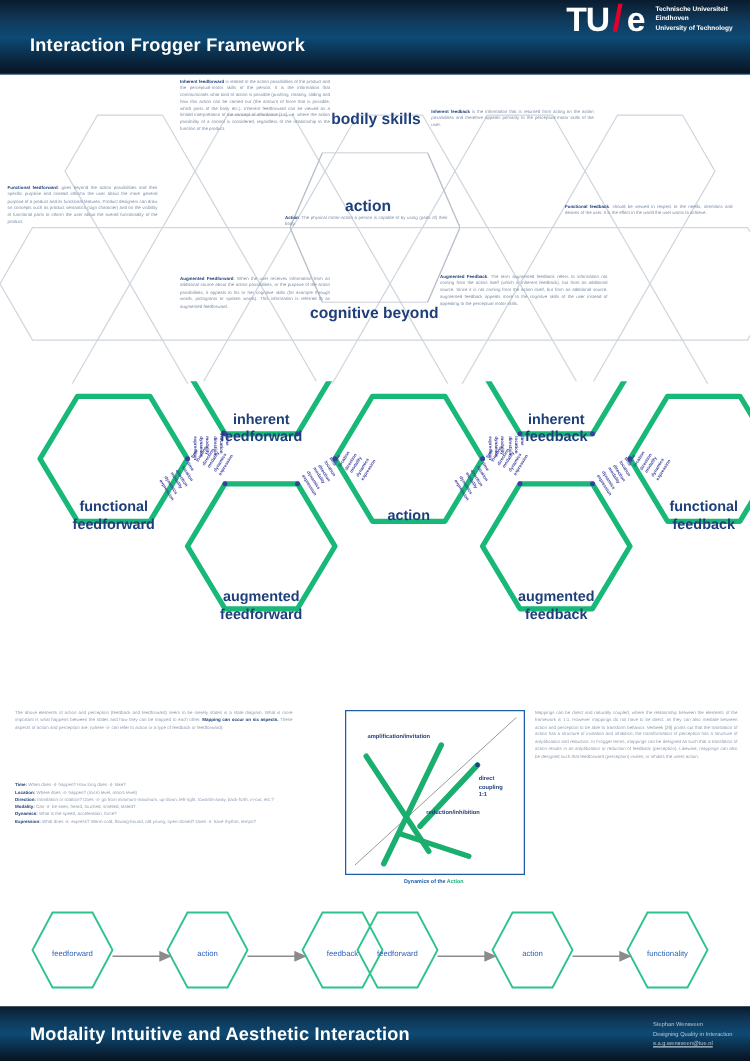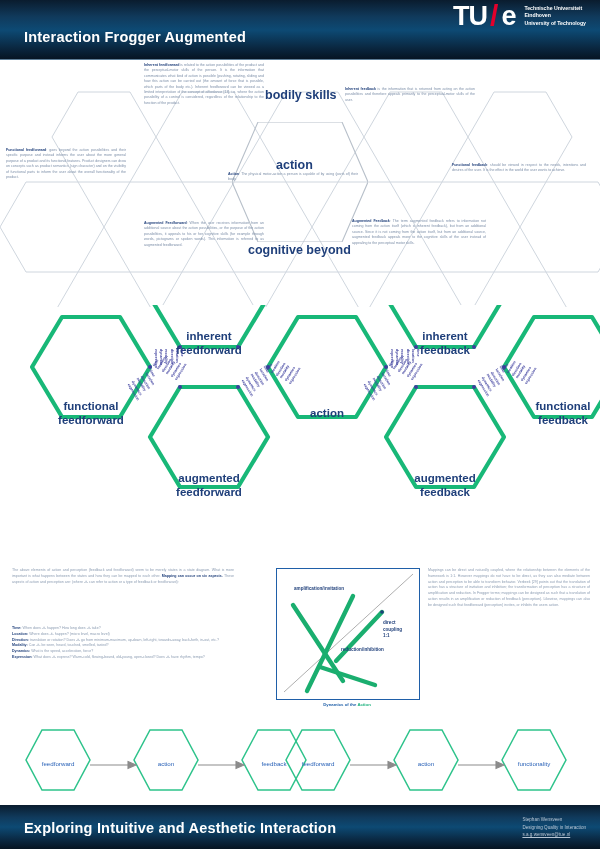--- a/index.html
+++ b/index.html
@@ -69,21 +69,21 @@
   
   #author{position:absolute;right:14px;top:816px;font-size:4.6px;line-height:1.65;
           color:#b9c6d4;text-align:left;}
   #author .mail{text-decoration:underline;}
 </style>
 </head>
 <body>
 
 <div class="band" id="header-band"></div>
 <div id="header-rule"></div>
-<div id="poster-title">Interaction Frogger Augmented</div>
+<div id="poster-title">Interaction Frogger Framework</div>
 <div id="tue-logo">
   <span class="tu">TU</span>
   <span class="slash">/</span>
   <span class="e">e</span>
   <span class="wordmark">Technische Universiteit
 Eindhoven
 University of Technology</span>
 </div>
 
 <div class="hexbg" style="left:0;top:62px;">
@@ -317,18 +317,18 @@
   </svg>
 </div>
 <div class="chlabel" style="left:26px;top:760px;width:64px;">feedforward</div>
 <div class="chlabel" style="left:134px;top:760px;width:64px;">action</div>
 <div class="chlabel" style="left:242px;top:760px;width:64px;">feedback</div>
 <div class="chlabel" style="left:286px;top:760px;width:64px;">feedforward</div>
 <div class="chlabel" style="left:394px;top:760px;width:64px;">action</div>
 <div class="chlabel" style="left:502px;top:760px;width:64px;">functionality</div>
 
 <div class="band" id="footer-band"></div>
-<div id="footer-title">Exploring Intuitive and Aesthetic Interaction</div>
+<div id="footer-title">Modality Intuitive and Aesthetic Interaction</div>
 <div id="author">
   <div>Stephan Wensveen</div>
   <div>Designing Quality in Interaction</div>
   <div class="mail">s.a.g.wensveen@tue.nl</div>
 </div>
 
 </body></html>

